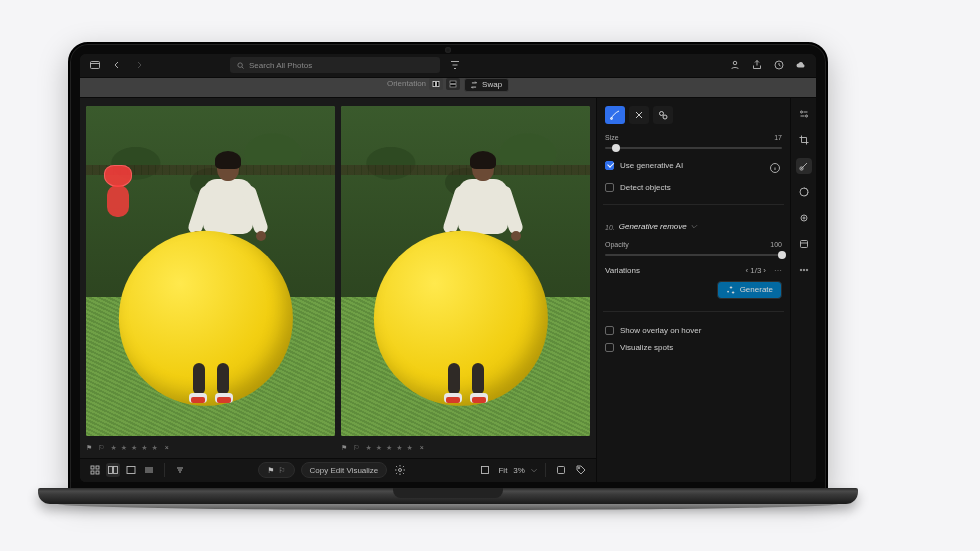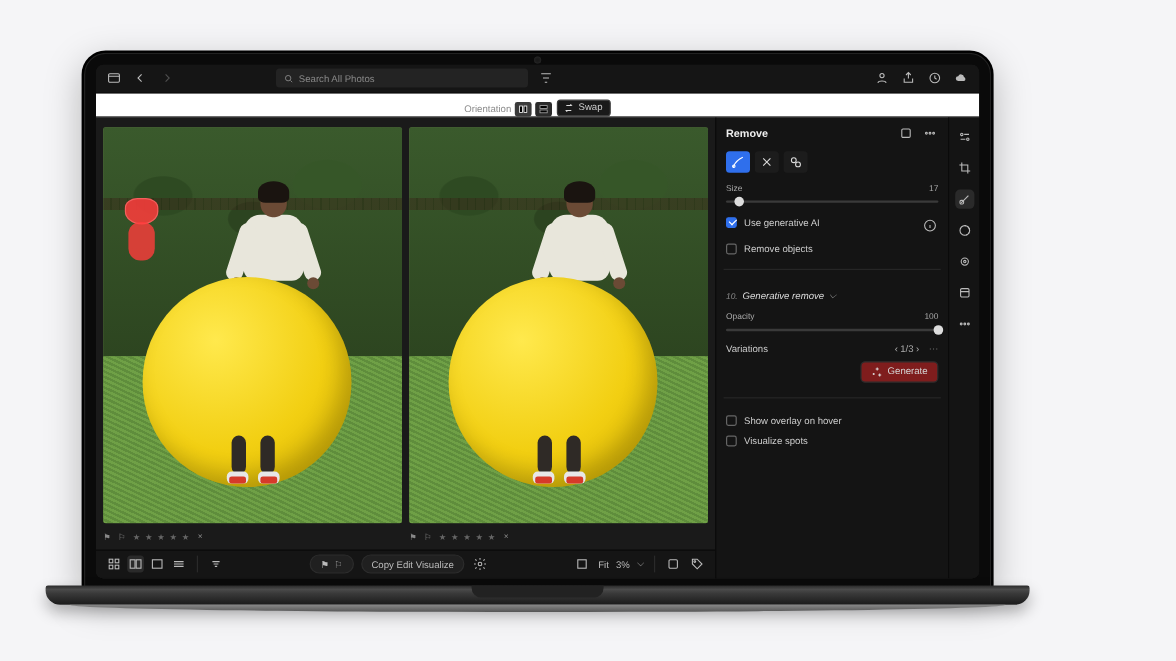--- a/index.html
+++ b/index.html
@@ -32,21 +32,21 @@
   
   .topbar { height:24px; display:flex; align-items:center; gap:8px; padding:0 8px; background:#151515; border-bottom:1px solid #0a0a0a; color:#aaa; }
   .ico { width:14px; height:14px; display:flex; align-items:center; justify-content:center; color:#bbb; font-size:10px; }
   .ico svg { width:12px; height:12px; fill:none; stroke:#bbb; stroke-width:1.8; }
   .search { flex:0 0 210px; margin:0 auto; height:16px; background:#232323; border-radius:3px; display:flex; align-items:center; gap:4px; padding:0 6px; color:#888; font-size:8px; }
   .topbar .spacer-l { width:68px; }
   .topbar .spacer-r { flex:1; }
   .right-icons { display:flex; gap:8px; align-items:center; }
 
   
-  .subbar { height:20px; display:flex; align-items:flex-end; justify-content:center; gap:4px; background:#ffffff; border-bottom:1px solid #0a0a0a; font-size:8px; color:#ccc; }
+  .subbar { height:20px; display:flex; align-items:flex-start; justify-content:center; gap:4px; background:#404040; border-bottom:1px solid #0a0a0a; font-size:8px; color:#ccc; }
   .seg { display:flex; align-items:center; gap:3px; }
   .seg .segbtn { width:14px; height:12px; background:#2a2a2a; border-radius:2px; display:flex; align-items:center; justify-content:center; }
   .seg .segbtn.active { background:#3a3a3a; }
   .swap-btn { height:14px; padding:0 6px 0 4px; border:1px solid #3a3a3a; border-radius:3px; display:flex; align-items:center; gap:3px; background:#1a1a1a; }
 
   
   .main { flex:1; display:flex; min-height:0; }
   .canvas { flex:1; display:flex; flex-direction:column; background:#1a1a1a; }
   .compare { flex:1; padding:8px 6px 6px; display:flex; gap:6px; }
   .photo { flex:1; background:linear-gradient(140deg,#5a7a3f,#3f5a2c); border-radius:2px; position:relative; overflow:hidden; }
@@ -106,21 +106,21 @@
   .box{width:9px;height:9px;border:1px solid #666;border-radius:2px;display:flex;align-items:center;justify-content:center;}
   .box.on{background:#2f6fec;border-color:#2f6fec;}
   .box.on::after{content:"";width:3px;height:5px;border:solid #fff;border-width:0 1.6px 1.6px 0;transform:rotate(45deg) translateY(-1px);}
   .divider{height:1px;background:#262626;margin:6px -2px;}
   .sec-head{display:flex;align-items:center;justify-content:space-between;font-size:8.5px;font-weight:600;color:#eee;}
   .sec-head .sicons{display:flex;gap:6px;color:#aaa;}
   .linklike{display:flex;align-items:flex-end;gap:4px;color:#ddd;font-size:8px;margin-top:4px;font-style:italic;}
   .stepper{display:flex;align-items:center;gap:6px;color:#ccc;font-size:8px;}
   .step-ctrl{display:flex;align-items:center;gap:2px;}
   .step-ctrl span{opacity:.8}
-  .gen-btn{align-self:flex-end;height:18px;padding:0 8px;display:flex;align-items:center;gap:4px;border-radius:4px;background:#7f1d1d;border:1px solid #2c2c2c;}
+  .gen-btn{align-self:flex-end;height:18px;padding:0 8px;display:flex;align-items:center;gap:4px;border-radius:4px;background:#0369a1;border:1px solid #2c2c2c;}
   .muted{color:#8a8a8a;}
   .mini{font-size:7px;}
 </style>
 </head>
 <body>
 <div class="stage">
   <div class="laptop">
     <div class="screen-bezel">
       <div class="camera"></div>
 
@@ -339,37 +339,20 @@
                   <svg viewBox="0 0 24 24">
                     <path d="M4 4h8l8 8-8 8-8-8z"></path>
                     <circle cx="8" cy="8" r="1.5"></circle>
                   </svg>
                 </div>
             </div>
           </div>
 
           <div class="panel">
             <div class="tools">
-              <div class="panel-head">
-                <span>Remove</span>
-                <div class="hicons">
-                  <span class="ico">
-                      <svg viewBox="0 0 24 24">
-                        <rect x="5" y="5" width="14" height="14" rx="2"></rect>
-                      </svg>
-                    </span>
-                  <span class="ico">
-                      <svg viewBox="0 0 24 24">
-                        <circle cx="6" cy="12" r="1.5"></circle>
-                        <circle cx="12" cy="12" r="1.5"></circle>
-                        <circle cx="18" cy="12" r="1.5"></circle>
-                      </svg>
-                    </span>
-                </div>
-              </div>
               <div class="toolrow">
                 <div class="tool active">
                     <svg viewBox="0 0 24 24" style="stroke:#fff">
                       <path d="M4 20c3-7 9-13 16-16"></path>
                       <circle cx="5" cy="19" r="2"></circle>
                     </svg>
                   </div>
                 <div class="tool">
                     <svg viewBox="0 0 24 24">
                       <path d="M6 18L18 6M6 6l12 12"></path>
@@ -399,21 +382,21 @@
                   <span>Use generative AI</span>
                 <span style="margin-left:auto" class="ico">
                     <svg viewBox="0 0 24 24">
                       <circle cx="12" cy="12" r="9"></circle>
                       <path d="M12 8v.01M12 11v5"></path>
                     </svg>
                   </span>
               </div>
               <div class="chk">
                 <div class="box"></div>
-                  <span>Remove objects</span>
+                  <span>Detect objects</span>
               </div>
 
               <div class="divider"></div>
 
 
               <div class="linklike">
                 <span class="mini muted">10.</span>
                 <span>Generative remove</span>
                 <span class="muted">⌵</span>
               </div>

